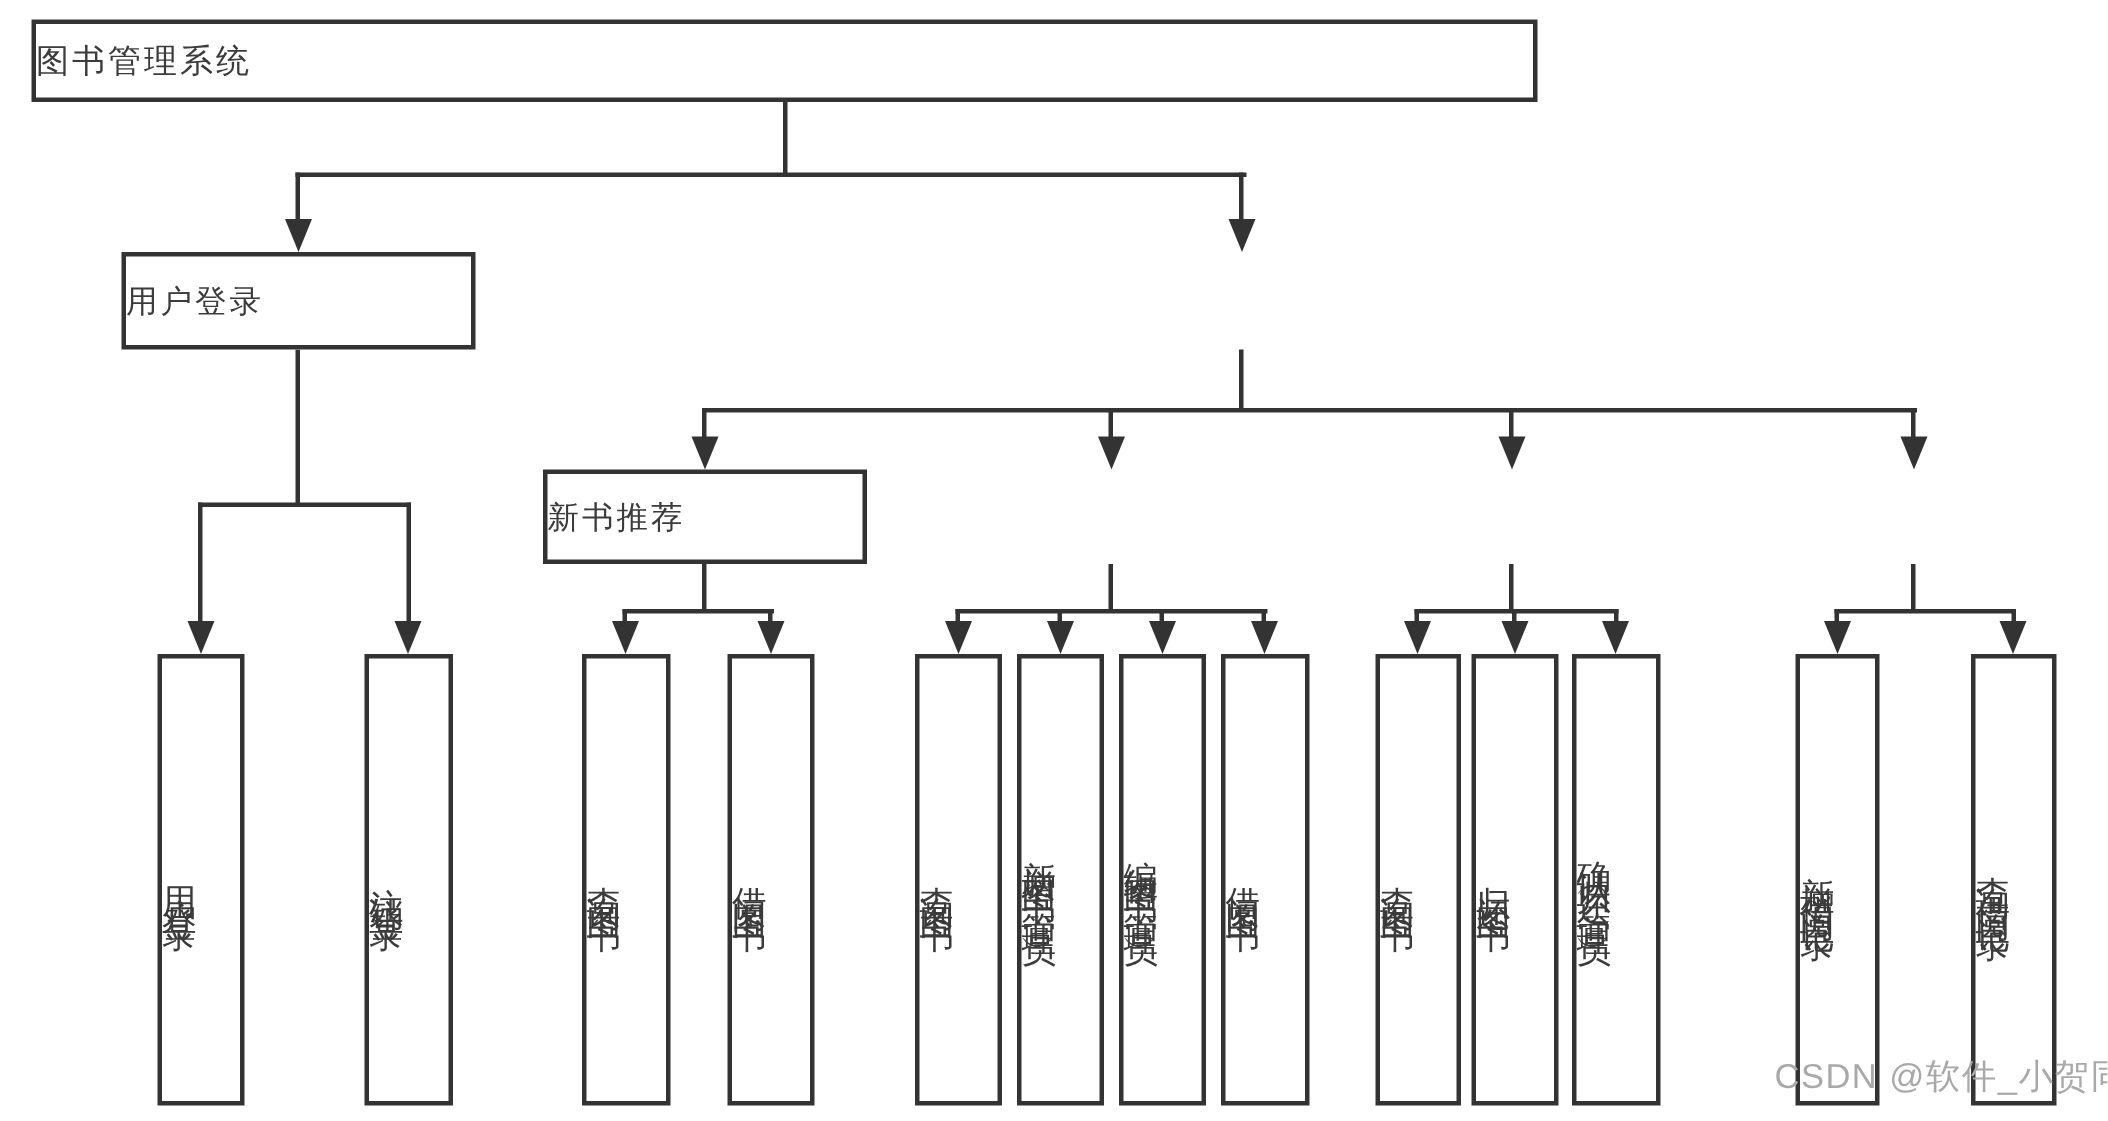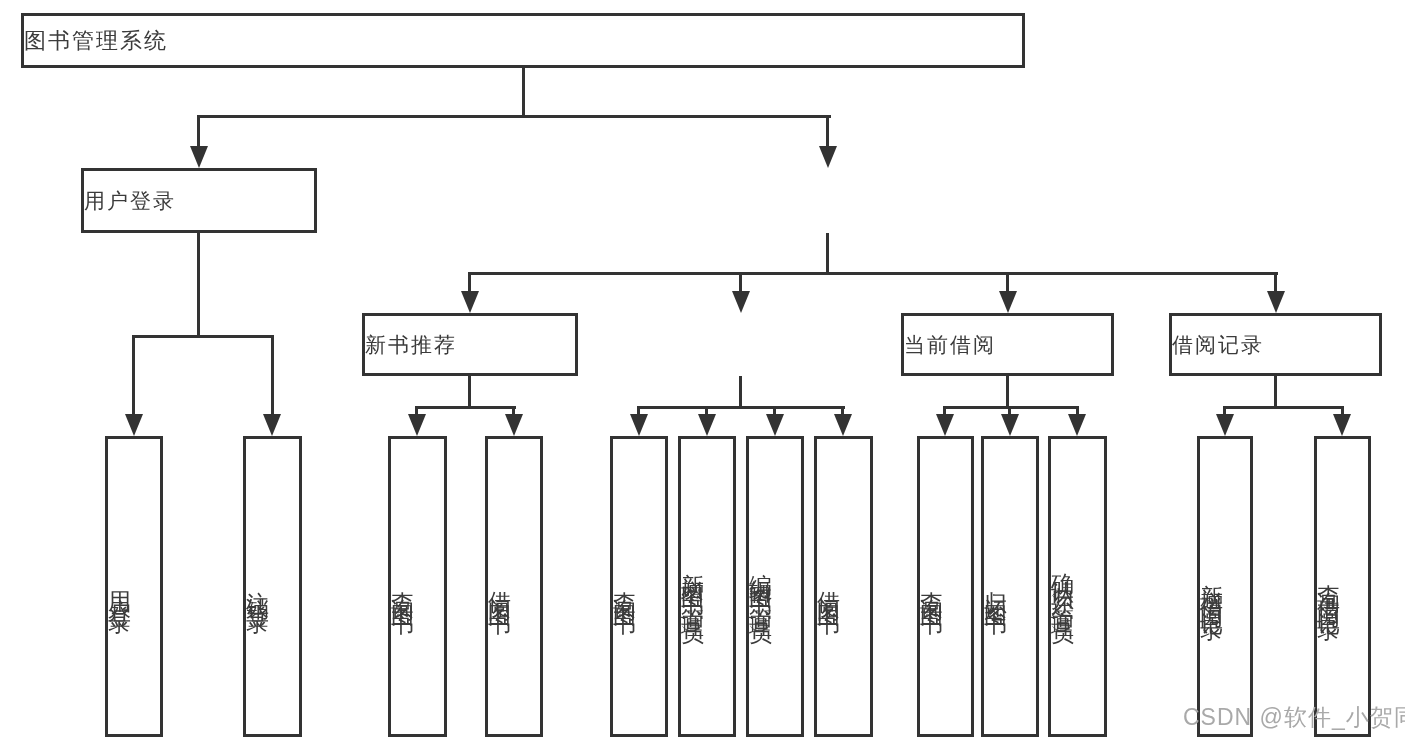--- a/index.html
+++ b/index.html
@@ -115,26 +115,20 @@
     <span>图书管理系统</span>
   </div>
 
   <div class="box hbox" style="left:81px;top:168px;width:236px;height:65px;">
     <span>用户登录</span>
   </div>
 
   <div class="box hbox" style="left:362px;top:313px;width:216px;height:63px;">
     <span>新书推荐</span>
   </div>
-  <div class="box hbox" style="left:901px;top:313px;width:213px;height:63px;">
-    <span>当前借阅</span>
-  </div>
-  <div class="box hbox" style="left:1169px;top:313px;width:213px;height:63px;">
-    <span>借阅记录</span>
-  </div>
 
   <div class="box vbox" style="left:105px;top:436px;width:58px;height:301px;">
     <span class="vtxt">用户登录</span>
   </div>
   <div class="box vbox" style="left:243px;top:436px;width:59px;height:301px;">
     <span class="vtxt">注销登录</span>
   </div>
   <div class="box vbox" style="left:388px;top:436px;width:59px;height:301px;">
     <span class="vtxt">查询图书</span>
   </div>

